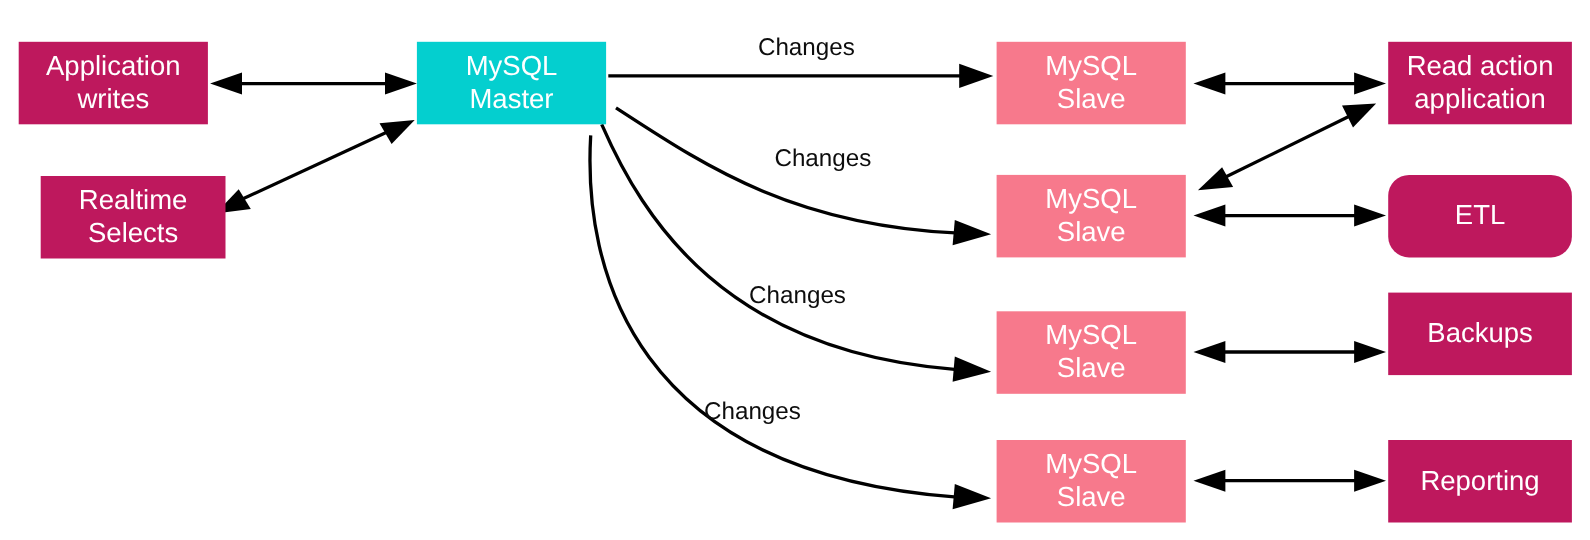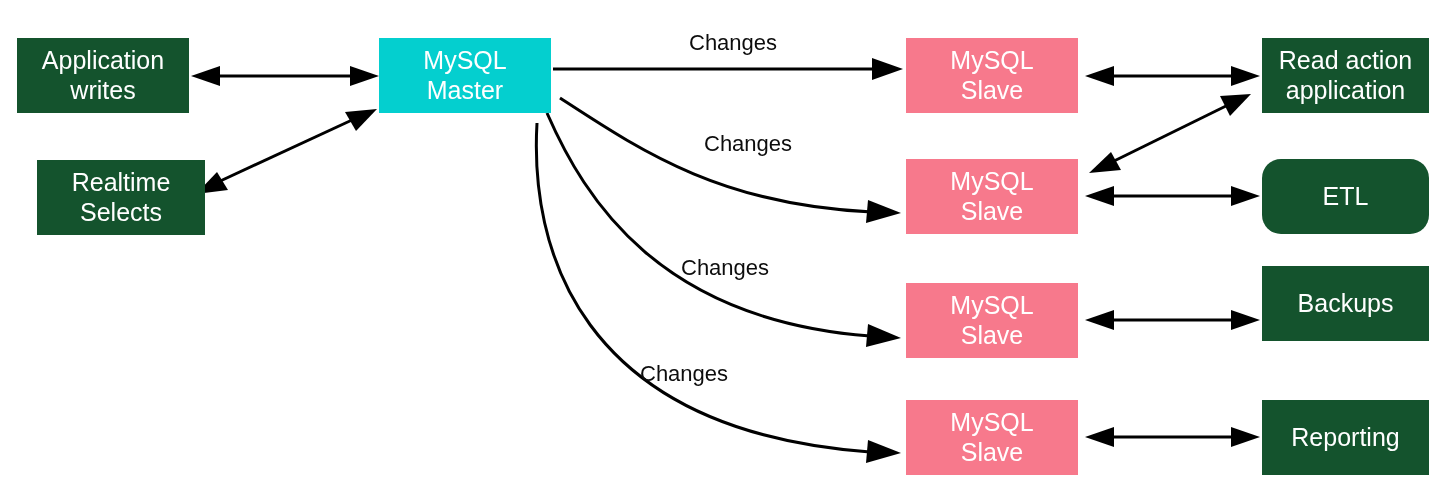--- a/index.html
+++ b/index.html
@@ -23,21 +23,21 @@
     text-align: center;
     color: #ffffff;
     font-size: 25px;
     line-height: 1.18;
     font-family: "Liberation Sans", sans-serif;
     box-sizing: border-box;
     padding: 2px 4px;
     white-space: pre-line;
     user-select: none;
   }
-  .node.gold  { background: #14532d; }
+  .node.gold  { background: #be185d; }
   .node.cyan  { background: #04cfcf; }
   .node.pink  { background: #f7798c; }
 
   .edge-label {
     position: absolute;
     font-size: 22px;
     color: #0d0d0d;
     font-family: "Liberation Sans", sans-serif;
     white-space: nowrap;
     user-select: none;

